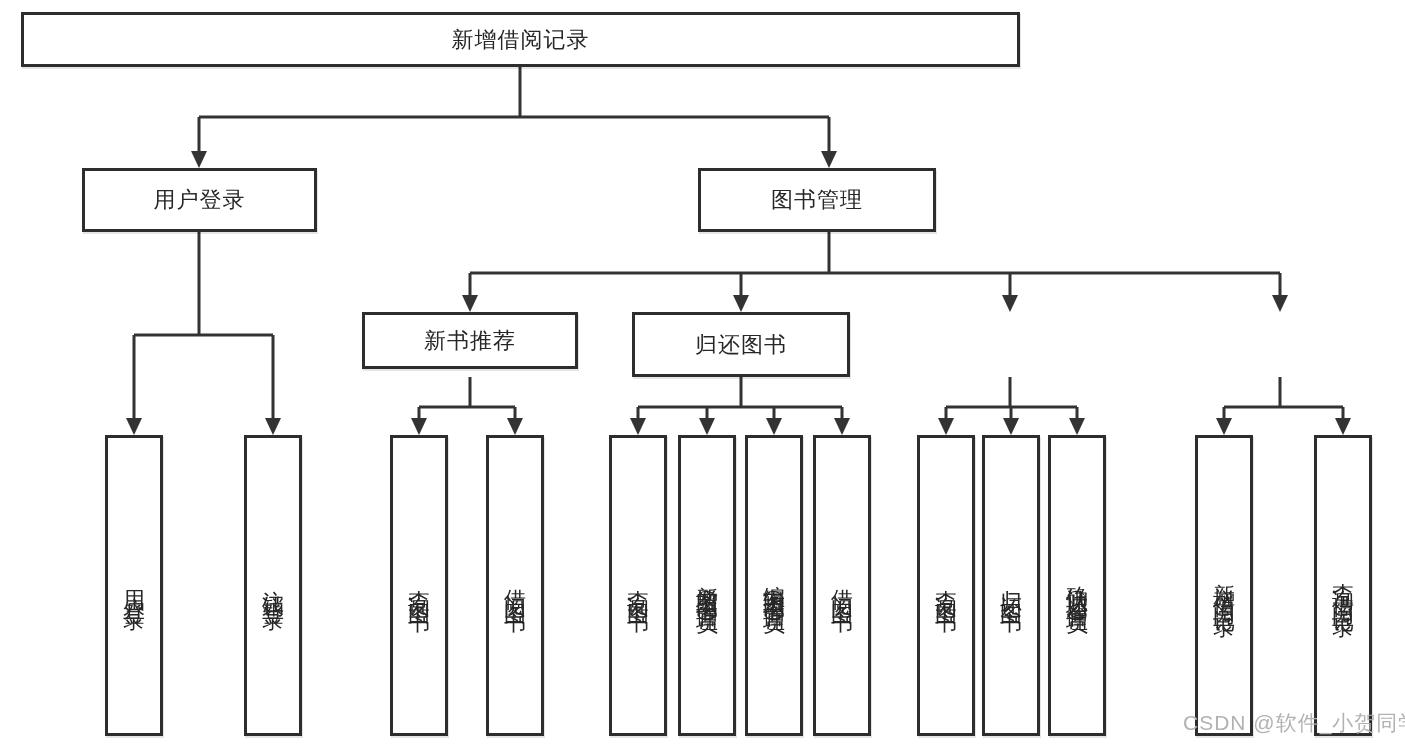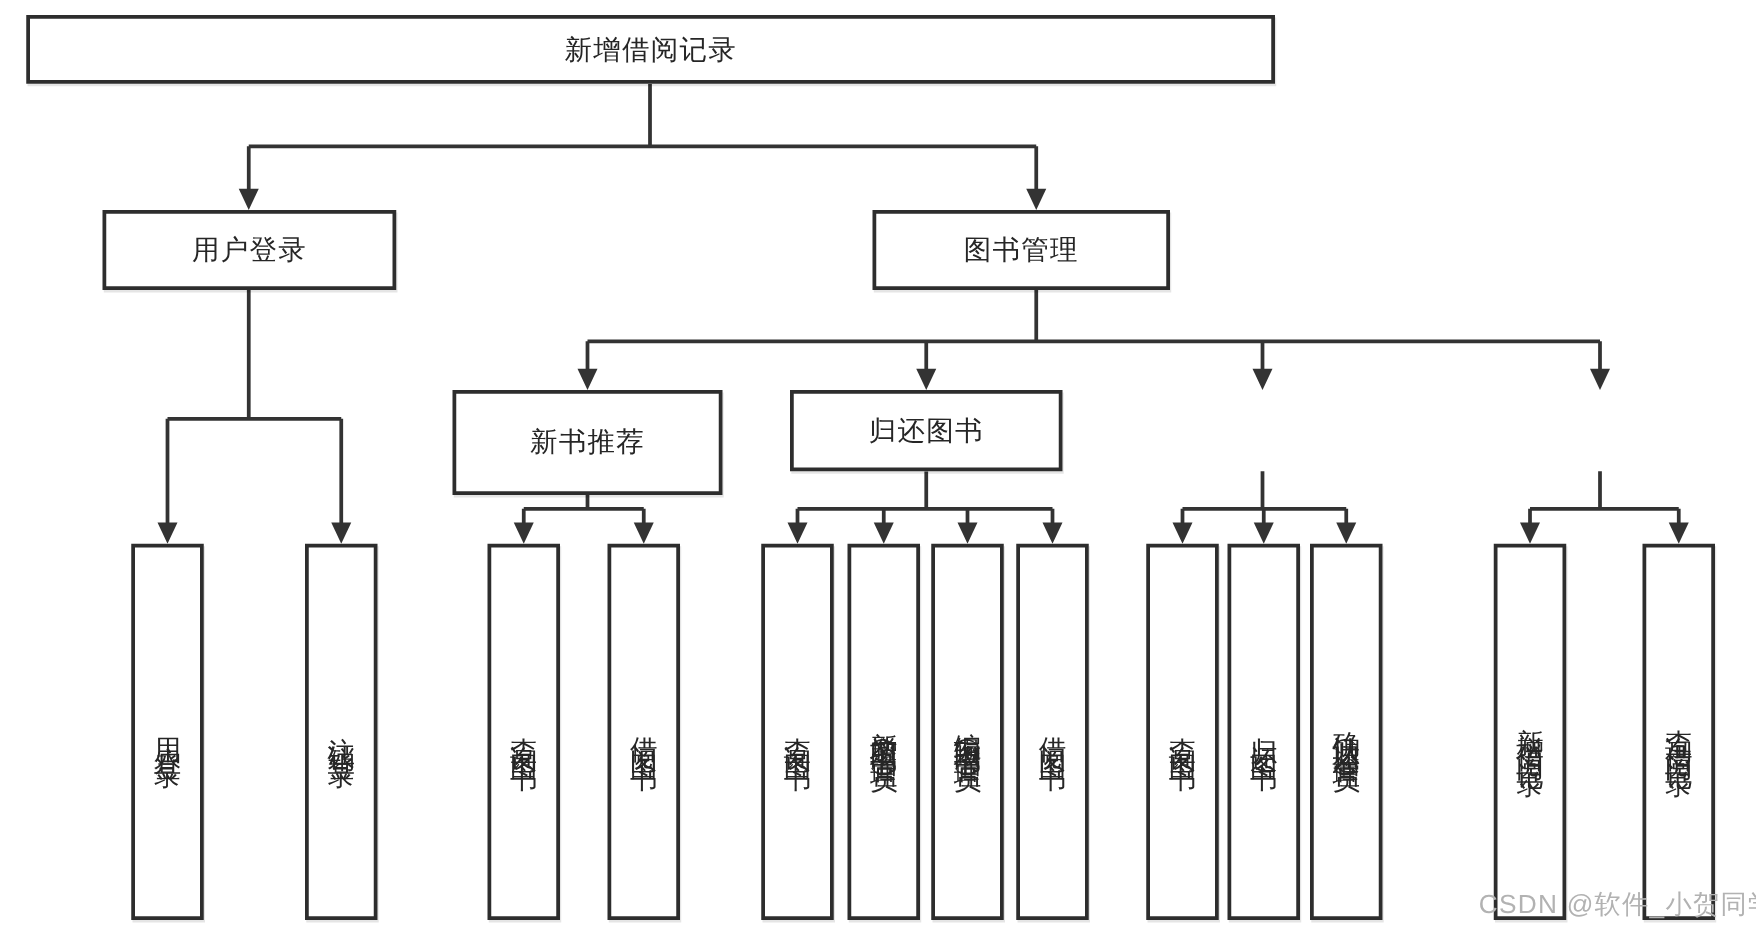--- a/index.html
+++ b/index.html
@@ -67,21 +67,21 @@
       <path d="M1216,418 H1232 L1224,435 Z"></path>
       <path d="M1335,418 H1351 L1343,435 Z"></path>
     </g>
   </svg>
 
   <div class="box" style="left:21px;top:12px;width:999px;height:55px">新增借阅记录</div>
 
   <div class="box" style="left:82px;top:168px;width:235px;height:64px">用户登录</div>
   <div class="box" style="left:698px;top:168px;width:238px;height:64px">图书管理</div>
 
-  <div class="box" style="left:362px;top:312px;width:216px;height:84px">新书推荐</div>
+  <div class="box" style="left:362px;top:312px;width:216px;height:57px">新书推荐</div>
   <div class="box" style="left:632px;top:312px;width:218px;height:65px">归还图书</div>
 
   <div class="box v" style="left:105px">用户登录</div>
   <div class="box v" style="left:244px">注销登录</div>
 
   <div class="box v" style="left:390px">查询图书</div>
   <div class="box v" style="left:486px">借阅图书</div>
 
   <div class="box v" style="left:609px">查询图书</div>
   <div class="box v tight" style="left:678px">新增图书（管理员）</div>

